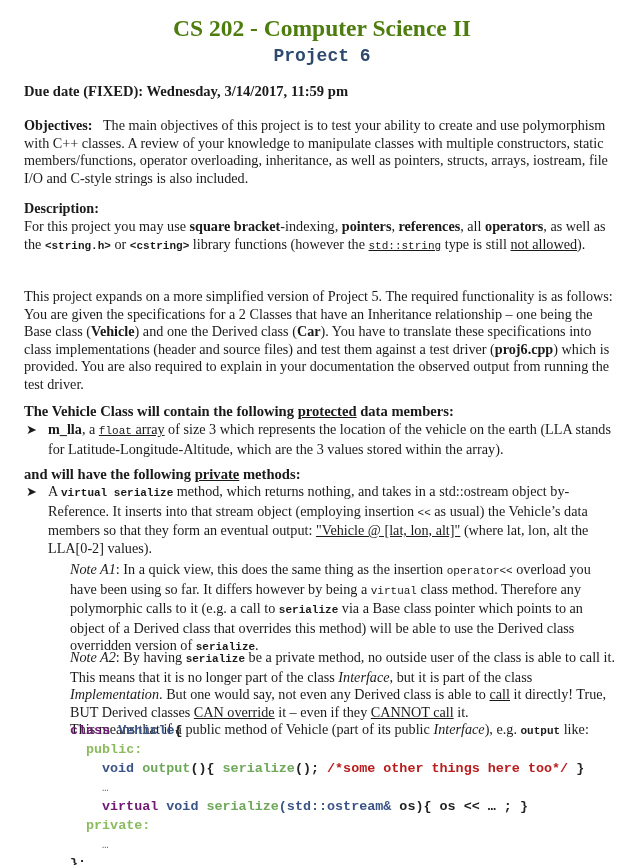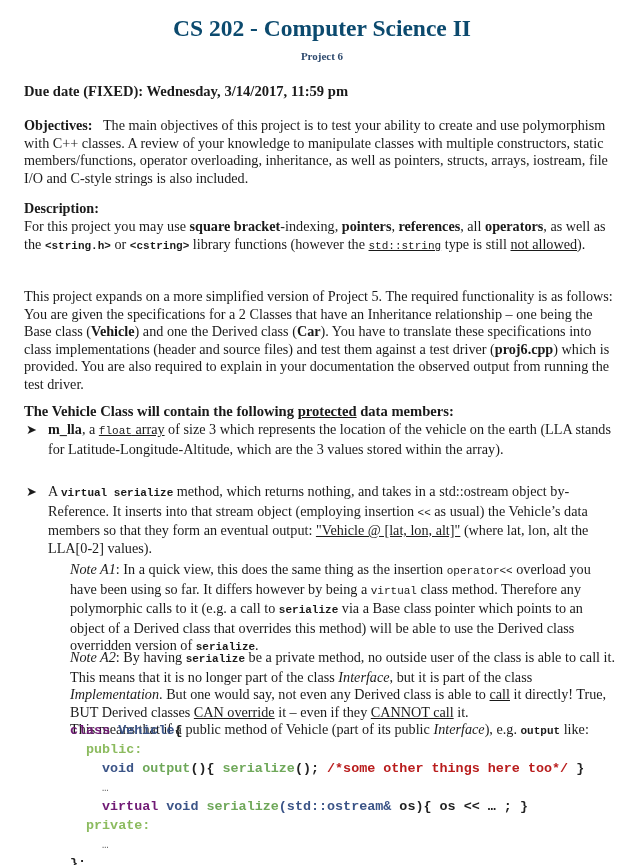--- a/index.html
+++ b/index.html
@@ -4,25 +4,25 @@
   <style>
     html, body { margin: 0; padding: 0; background: #ffffff; }
     body {
       width: 644px; height: 865px; overflow: hidden; position: relative;
       font-family: "Liberation Serif", "DejaVu Serif", serif;
       color: #1a1a1a; font-size: 14.2px; line-height: 17.6px;
     }
     .page { position: absolute; left: 0; top: 0; width: 644px; height: 865px; }
     .title {
       position: absolute; top: 14px; left: 0; width: 644px; text-align: center;
-      color: #0c4a6e; font-size: 23.5px; font-weight: bold; line-height: 28px;
+      color: #4d7c0f; font-size: 23.5px; font-weight: bold; line-height: 28px;
     }
     .subtitle {
       position: absolute; top: 46px; left: 0; width: 644px; text-align: center;
-      color: #2e4a6e; font-size: 11px; font-weight: bold; line-height: 20px;
+      color: #2e4a6e; font-size: 18px; font-weight: bold; line-height: 20px; font-family: Liberation Mono, monospace;
     }
     .block { position: absolute; left: 24px; width: 596px; }
     .due { top: 83px; font-weight: bold; font-size: 14.6px; }
     .objectives { top: 117px; }
     .desc-head { top: 200px; font-weight: bold; }
     .desc-body { top: 218px; }
     .proj-body { top: 288px; }
     .vehicle-head { top: 403px; font-weight: bold; font-size: 14.6px; }
     .bullet-1 { top: 421px; left: 48px; width: 572px; }
     .methods-head { top: 466px; font-weight: bold; font-size: 14.6px; }
@@ -67,20 +67,21 @@
   <div class="block desc-body"><span>For this project you may use </span><b>square bracket</b><span>-indexing, </span><b>pointers</b><span>, </span><b>references</b><span>, all </span><b>operators</b><span>, as well as the </span><span class="monob">&lt;string.h&gt;</span><span> or </span><span class="monob">&lt;cstring&gt;</span><span> library functions (however the </span><u class="mono">std::string</u><span> type is still </span><u>not allowed</u><span>).</span></div>
 
   <div class="block proj-body"><span>This project expands on a more simplified version of Project 5. The required functionality is as follows: You are given the specifications for a 2 Classes that have an Inheritance relationship – one being the Base class (</span><b>Vehicle</b><span>) and one the Derived class (</span><b>Car</b><span>). You have to translate these specifications into class implementations (header and source files) and test them against a test driver (</span><b>proj6.cpp</b><span>) which is provided. You are also required to explain in your documentation the observed output from running the test driver.</span></div>
 
   <div class="block vehicle-head"><span>The Vehicle Class will contain the following </span><u>protected</u><span> data members:</span></div>
 
   <div class="block bullet-1">
     <span class="bul">➤</span><b>m_lla</b><span>, a </span><u><span class="mono">float</span><span> array</span></u><span> of size 3 which represents the location of the vehicle on the earth (LLA stands for Latitude-Longitude-Altitude, which are the 3 values stored within the array).</span>
   </div>
 
+  <div class="block methods-head"><span>and will have the following </span><u>private</u><span> methods:</span></div>
 
   <div class="block bullet-2">
     <span class="bul">➤</span><span>A </span><span class="monob">virtual serialize</span><span> method, which returns nothing, and takes in a std::ostream object by-Reference. It inserts into that stream object (employing insertion </span><span class="mono" style="font-size:11px">&lt;&lt;</span><span> as usual) the Vehicle’s data members so that they form an eventual output: </span><u>"Vehicle @ [lat, lon, alt]"</u><span> (where lat, lon, alt the LLA[0-2] values).</span>
   </div>
 
   <div class="block note-a1"><i>Note A1</i><span>: In a quick view, this does the same thing as the insertion </span><span class="mono">operator&lt;&lt;</span><span> overload you have been using so far. It differs however by being a </span><span class="mono">virtual</span><span> class method. Therefore any polymorphic calls to it (e.g. a call to </span><span class="monob">serialize</span><span> via a Base class pointer which points to an object of a Derived class that overrides this method) will be able to use the Derived class overridden version of </span><span class="monob">serialize</span><span>.</span></div>
 
   <div class="block note-a2"><i>Note A2</i><span>: By having </span><span class="monob">serialize</span><span> be a private method, no outside user of the class is able to call it. This means that it is no longer part of the class </span><i>Interface</i><span>, but it is part of the class </span><i>Implementation</i><span>. But one would say, not even any Derived class is able to </span><u>call</u><span> it directly! True, BUT Derived classes </span><u>CAN override</u><span> it – even if they </span><u>CANNOT call</u><span> it.</span><br><span>This means that if a public method of Vehicle (part of its public </span><i>Interface</i><span>), e.g. </span><span class="monob">output</span><span> like:</span></div>
 
   <div class="code">

